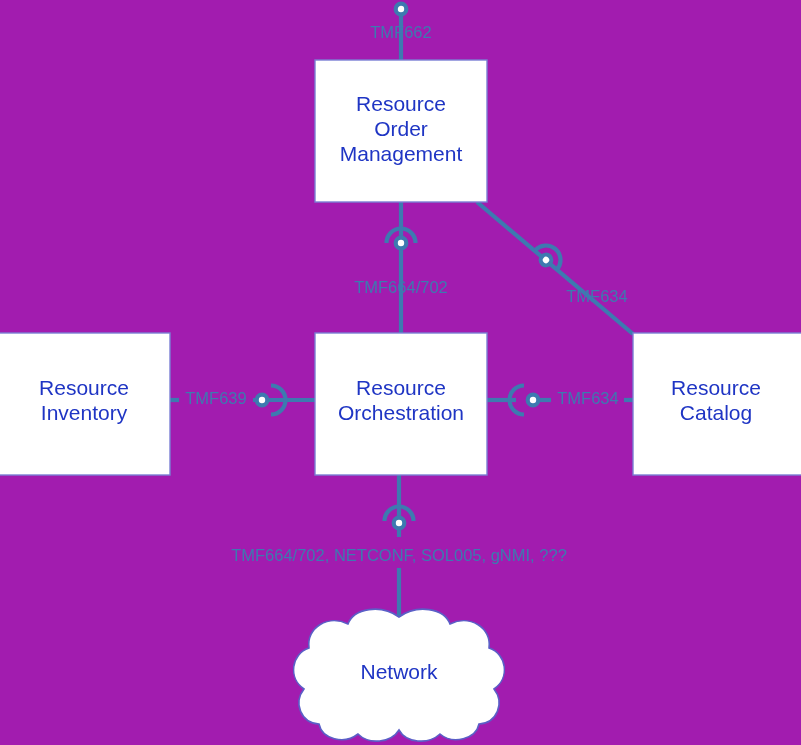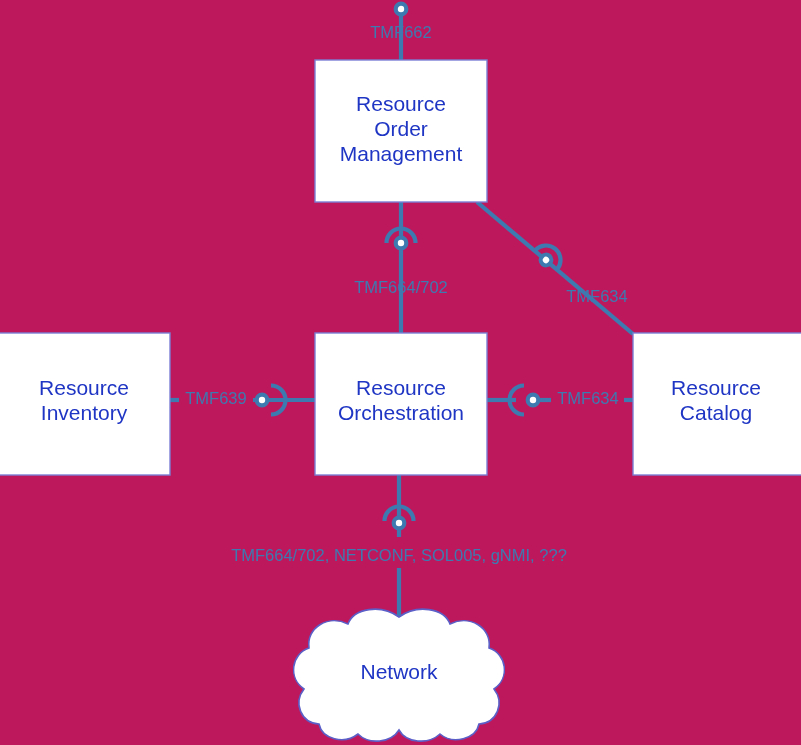--- a/index.html
+++ b/index.html
@@ -9,21 +9,21 @@
     background: #ffffff;
   }
   body {
     font-family: "Liberation Sans", sans-serif;
     -webkit-font-smoothing: antialiased;
   }
   #diagram-root {
     position: relative;
     width: 801px;
     height: 745px;
-    background: #be185d;
+    background: #a21caf;
     overflow: hidden;
   }
   #diagram-svg {
     position: absolute;
     top: 0;
     left: 0;
     width: 801px;
     height: 745px;
   }
   .node-box {

